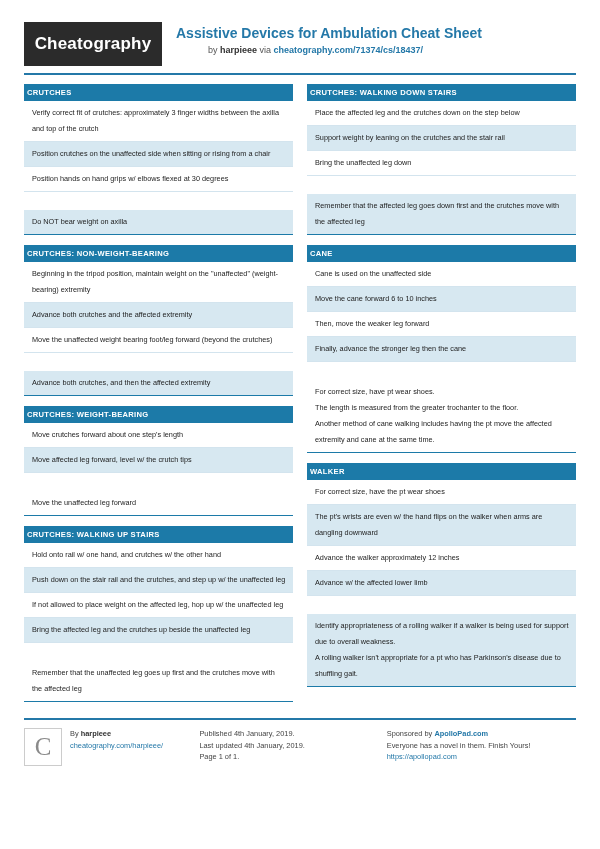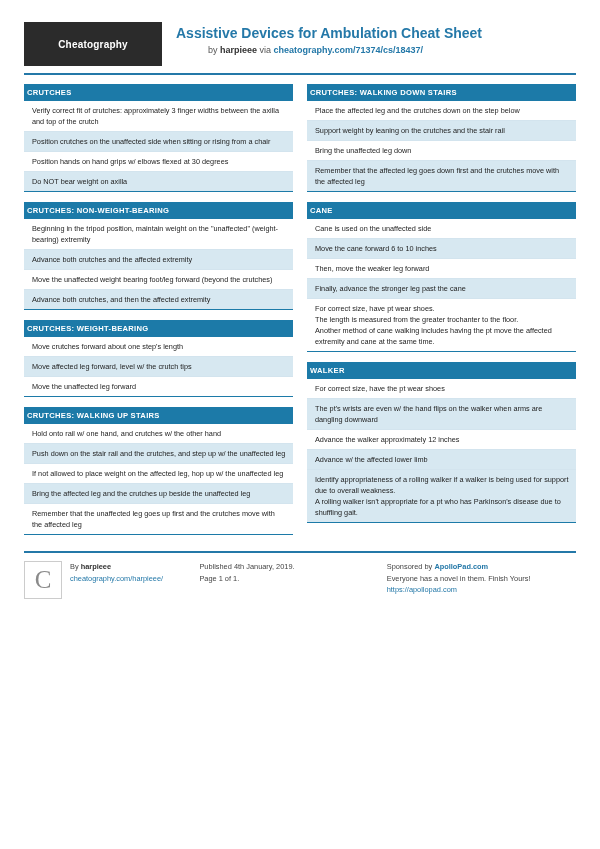--- a/index.html
+++ b/index.html
@@ -32,21 +32,21 @@
   .logo {
     width: 138px;
     height: 44px;
     background: #2b2b2b;
     display: flex;
     align-items: center;
     justify-content: center;
   }
   .logo-text {
     color: #ffffff;
-    font-size: 10px;
+    font-size: 17px;
     font-weight: bold;
     letter-spacing: 0.2px;
   }
   .title-block {
     padding-top: 4px;
   }
   .sheet-title {
     color: #2478a8;
     font-size: 14px;
     font-weight: bold;
@@ -83,28 +83,28 @@
     color: #ffffff;
     font-size: 7.6px;
     font-weight: bold;
     letter-spacing: 0.3px;
     padding: 4px 6px 4px 3px;
     text-transform: uppercase;
   }
   .rows { border-bottom: 1.5px solid #1c7aa8; }
   .row {
     font-size: 7.3px;
-    line-height: 11px;
+    line-height: 16px;
     color: #1d1d1d;
     padding: 4px 7px 4px 8px;
     background: #ffffff;
     border-bottom: 1px solid #d3e4ee;
   }
   .row.alt { background: #d7e8f1; }
-  .row:last-child { border-bottom: none; }
+  .row:last-child { border-bottom: none; margin-top: 18px; }
 
   
   .footer {
     margin-top: 6px;
     border-top: 2px solid #2478a8;
     padding-top: 8px;
     display: flex;
     gap: 8px;
   }
   .fcol { font-size: 7.4px; line-height: 11.5px; color: #444; }
@@ -200,21 +200,21 @@
             <div class="row alt">Remember that the affected leg goes down first and the crutches move with the affected leg</div>
           </div>
         </div>
 
         <div class="card">
           <div class="card-header">Cane</div>
           <div class="rows">
             <div class="row">Cane is used on the unaffected side</div>
             <div class="row alt">Move the cane forward 6 to 10 inches</div>
             <div class="row">Then, move the weaker leg forward</div>
-            <div class="row alt">Finally, advance the stronger leg past the cane</div>
+            <div class="row alt">Finally, advance the stronger leg then the cane</div>
             <div class="row" style="white-space: pre-line;">For correct size, have pt wear shoes.
 The length is measured from the greater trochanter to the floor.
 Another method of cane walking includes having the pt move the affected extremity and cane at the same time.</div>
           </div>
         </div>
 
         <div class="card">
           <div class="card-header">Walker</div>
           <div class="rows">
             <div class="row">For correct size, have the pt wear shoes</div>
@@ -236,20 +236,21 @@
         </div>
         <div>
           <div>
             <span>By </span><span class="strong">harpieee</span>
           </div>
           <div><a href="#">cheatography.com/harpieee/</a></div>
         </div>
       </div>
       <div class="fcol fcol-2">
         <div>Published 4th January, 2019.</div>
+        <div>Last updated 4th January, 2019.</div>
         <div>Page 1 of 1.</div>
       </div>
       <div class="fcol fcol-3">
         <div>
           <span>Sponsored by </span><a class="sponsor-name" href="#">ApolloPad.com</a>
         </div>
         <div>Everyone has a novel in them. Finish Yours!</div>
         <div><a href="#">https://apollopad.com</a></div>
       </div>
     </div>

